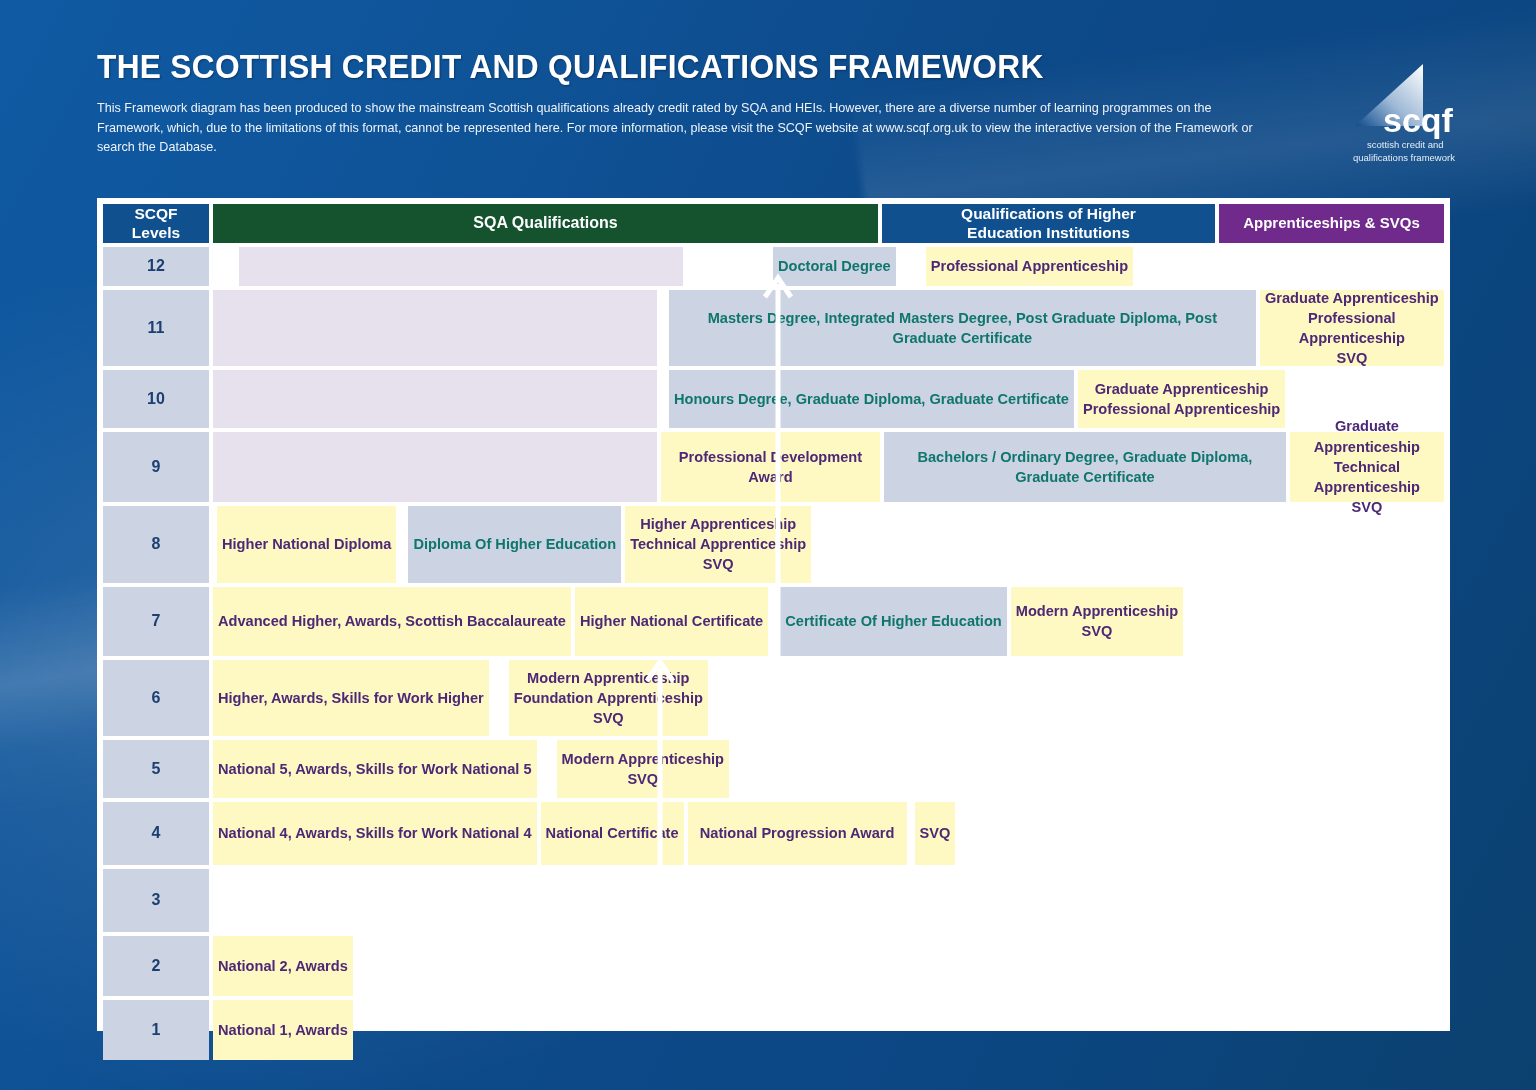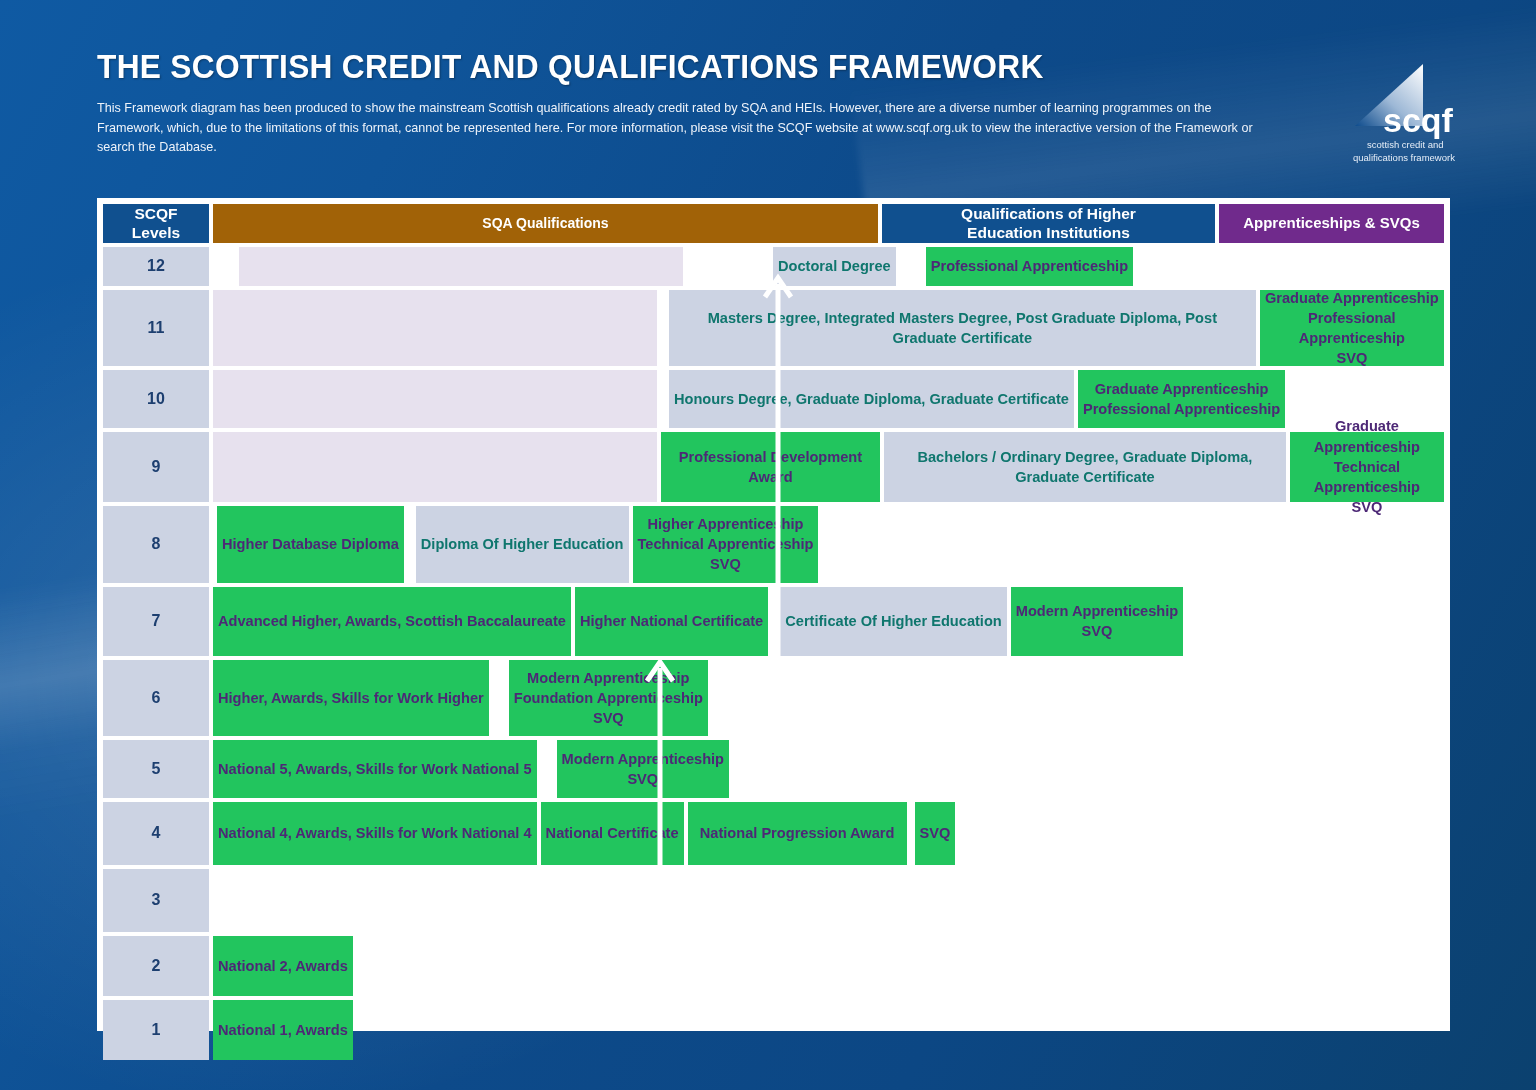--- a/index.html
+++ b/index.html
@@ -60,25 +60,25 @@
   .hdrrow { height:62px; }
   .cell { display:flex; align-items:center; justify-content:center; text-align:center; }
 
   
   .c-lev  { width:106px; flex:0 0 106px; }
   .c-hei  { width:333px; flex:0 0 333px; }
   .c-app  { width:225px; flex:0 0 225px; }
   .c-sqa  { flex:1 1 auto; }
 
   .h-blue { background:#10508f; color:#ffffff; font-weight:bold; font-size:15.5px; line-height:1.25;}
-  .h-purple { background:#a16207; color:#ffffff; font-weight:bold; font-size:14px; line-height:1.25;}
+  .h-purple { background:#14532d; color:#ffffff; font-weight:bold; font-size:16px; line-height:1.25;}
   .h-app { background:#702a8c; color:#ffffff; font-weight:bold; font-size:15px; line-height:1.25;}
 
   .lev { background:#ccd3e3; color:#1d3f70; font-weight:bold; font-size:16px; }
-  .fill-p { background:#22c55e; color:#4d2876; font-weight:bold; font-size:14.6px; line-height:1.38; padding:2px 5px;}
+  .fill-p { background:#fef9c3; color:#4d2876; font-weight:bold; font-size:14.6px; line-height:1.38; padding:2px 5px;}
   .fill-b { background:#ccd3e3; color:#0f766e; font-weight:bold; font-size:14.6px; line-height:1.38; padding:2px 5px;}
   .empty-l { background:#e7e1ee; }
   .empty-p { background:#ddd4e7; }
   .empty-b { background:#e5e3ee; }
 
   .arrows { position:absolute; left:0; top:0; width:100%; height:100%; pointer-events:none; }
 </style>
 </head>
 <body>
 
@@ -179,21 +179,21 @@
             <div class="cell fill-p" style="flex-direction: column;">
               <div>Graduate Apprenticeship</div>
               <div>Technical Apprenticeship</div>
               <div>SVQ</div>
             </div>
           </div>
           <div class="row" style="height: 77px; flex: 0 0 77px;">
             <div class="cell c-lev lev">8</div>
             <div class="cell empty-p" style="background: rgb(231, 225, 238);"></div>
             <div class="cell fill-p" style="flex-direction: column;">
-              <div>Higher Database Diploma</div>
+              <div>Higher National Diploma</div>
             </div>
             <div class="cell empty-p"></div>
             <div class="cell empty-p"></div>
             <div class="cell fill-b" style="flex-direction: column;">
               <div>Diploma Of Higher Education</div>
             </div>
             <div class="cell fill-p" style="flex-direction: column;">
               <div>Higher Apprenticeship</div>
               <div>Technical Apprenticeship</div>
               <div>SVQ</div>

